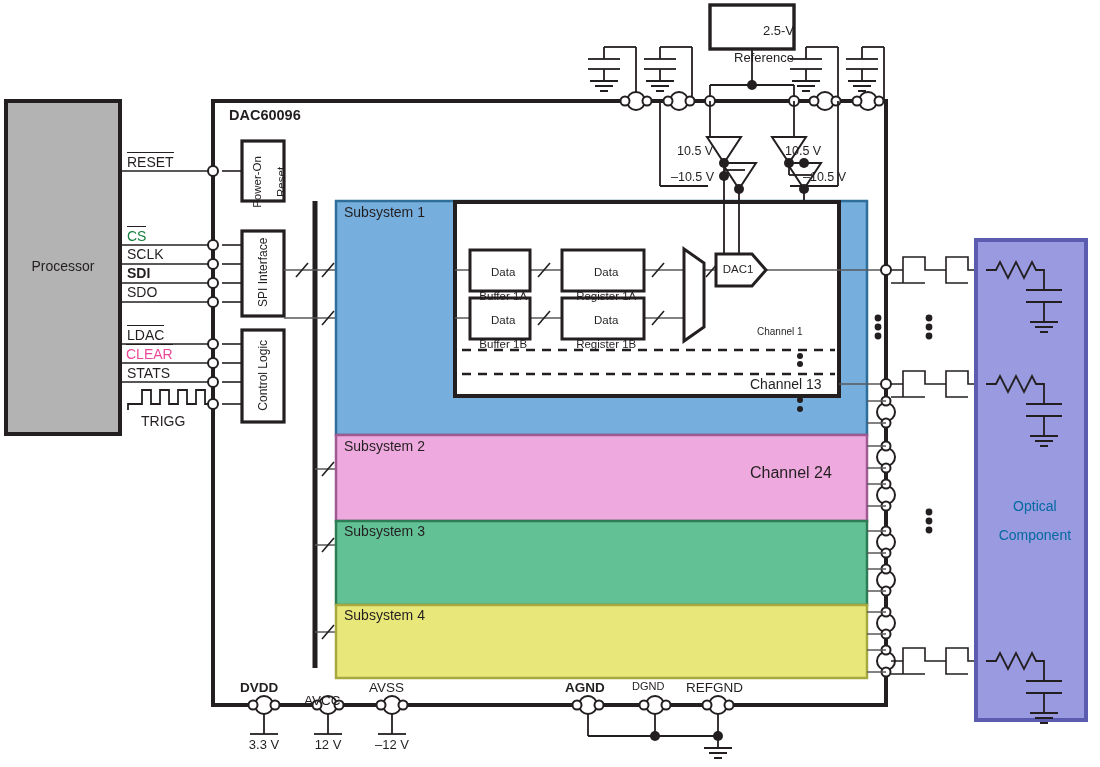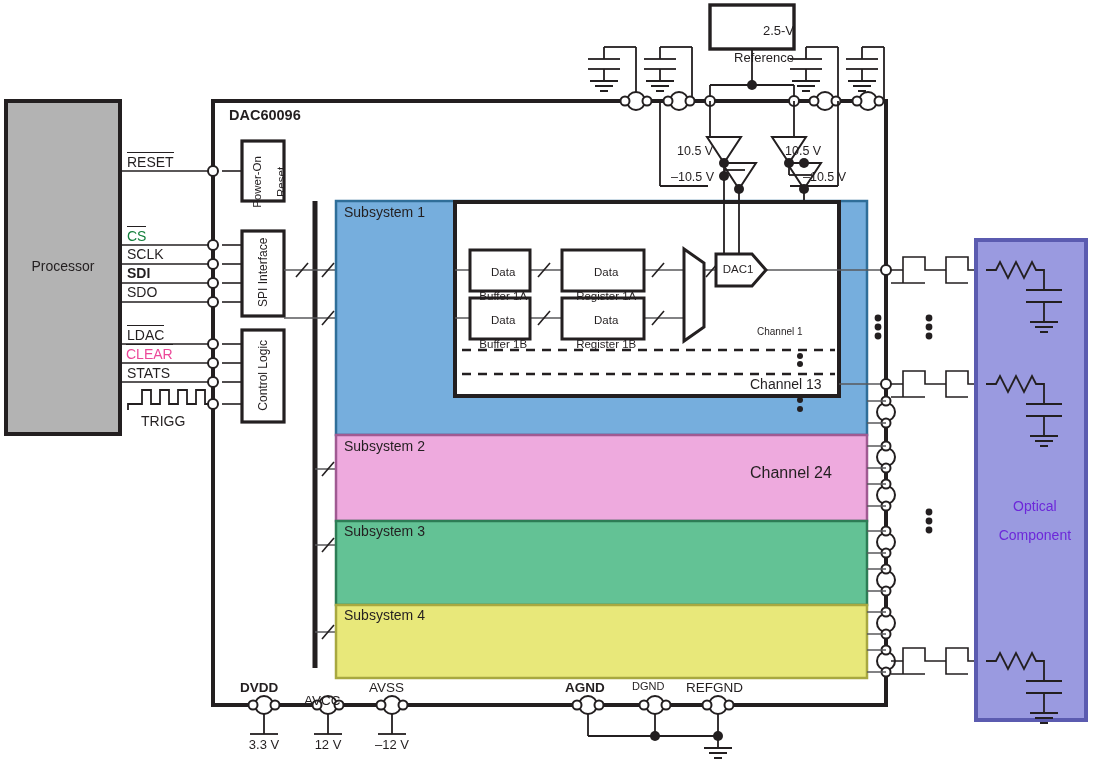--- a/index.html
+++ b/index.html
@@ -460,18 +460,18 @@
 <div class="lbl" style="left:304px;top:694px;font-size:13.5px;">AVCC</div>
 <div class="lbl" style="left:369px;top:681px;font-size:13.5px;">AVSS</div>
 <div class="lbl" style="left:264px;top:738px;font-size:13px;transform:translateX(-50%);">3.3 V</div>
 <div class="lbl" style="left:328px;top:738px;font-size:13px;transform:translateX(-50%);">12 V</div>
 <div class="lbl" style="left:392px;top:738px;font-size:13px;transform:translateX(-50%);">–12 V</div>
 
 <div class="lbl" style="left:565px;top:681px;font-size:13.5px;font-weight:bold;">AGND</div>
 <div class="lbl" style="left:632px;top:681px;font-size:11px;">DGND</div>
 <div class="lbl" style="left:686px;top:681px;font-size:13.5px;">REFGND</div>
 
-<div class="lbl" style="left:976px;top:484px;width:110px;text-align:center;font-size:14px;color:#6d28d9;">
+<div class="lbl" style="left:976px;top:484px;width:110px;text-align:center;font-size:14px;color:#0369a1;">
   <span>Optical</span><br>
   <span>Component</span>
 </div>
 
 </div>
 
 </body></html>

